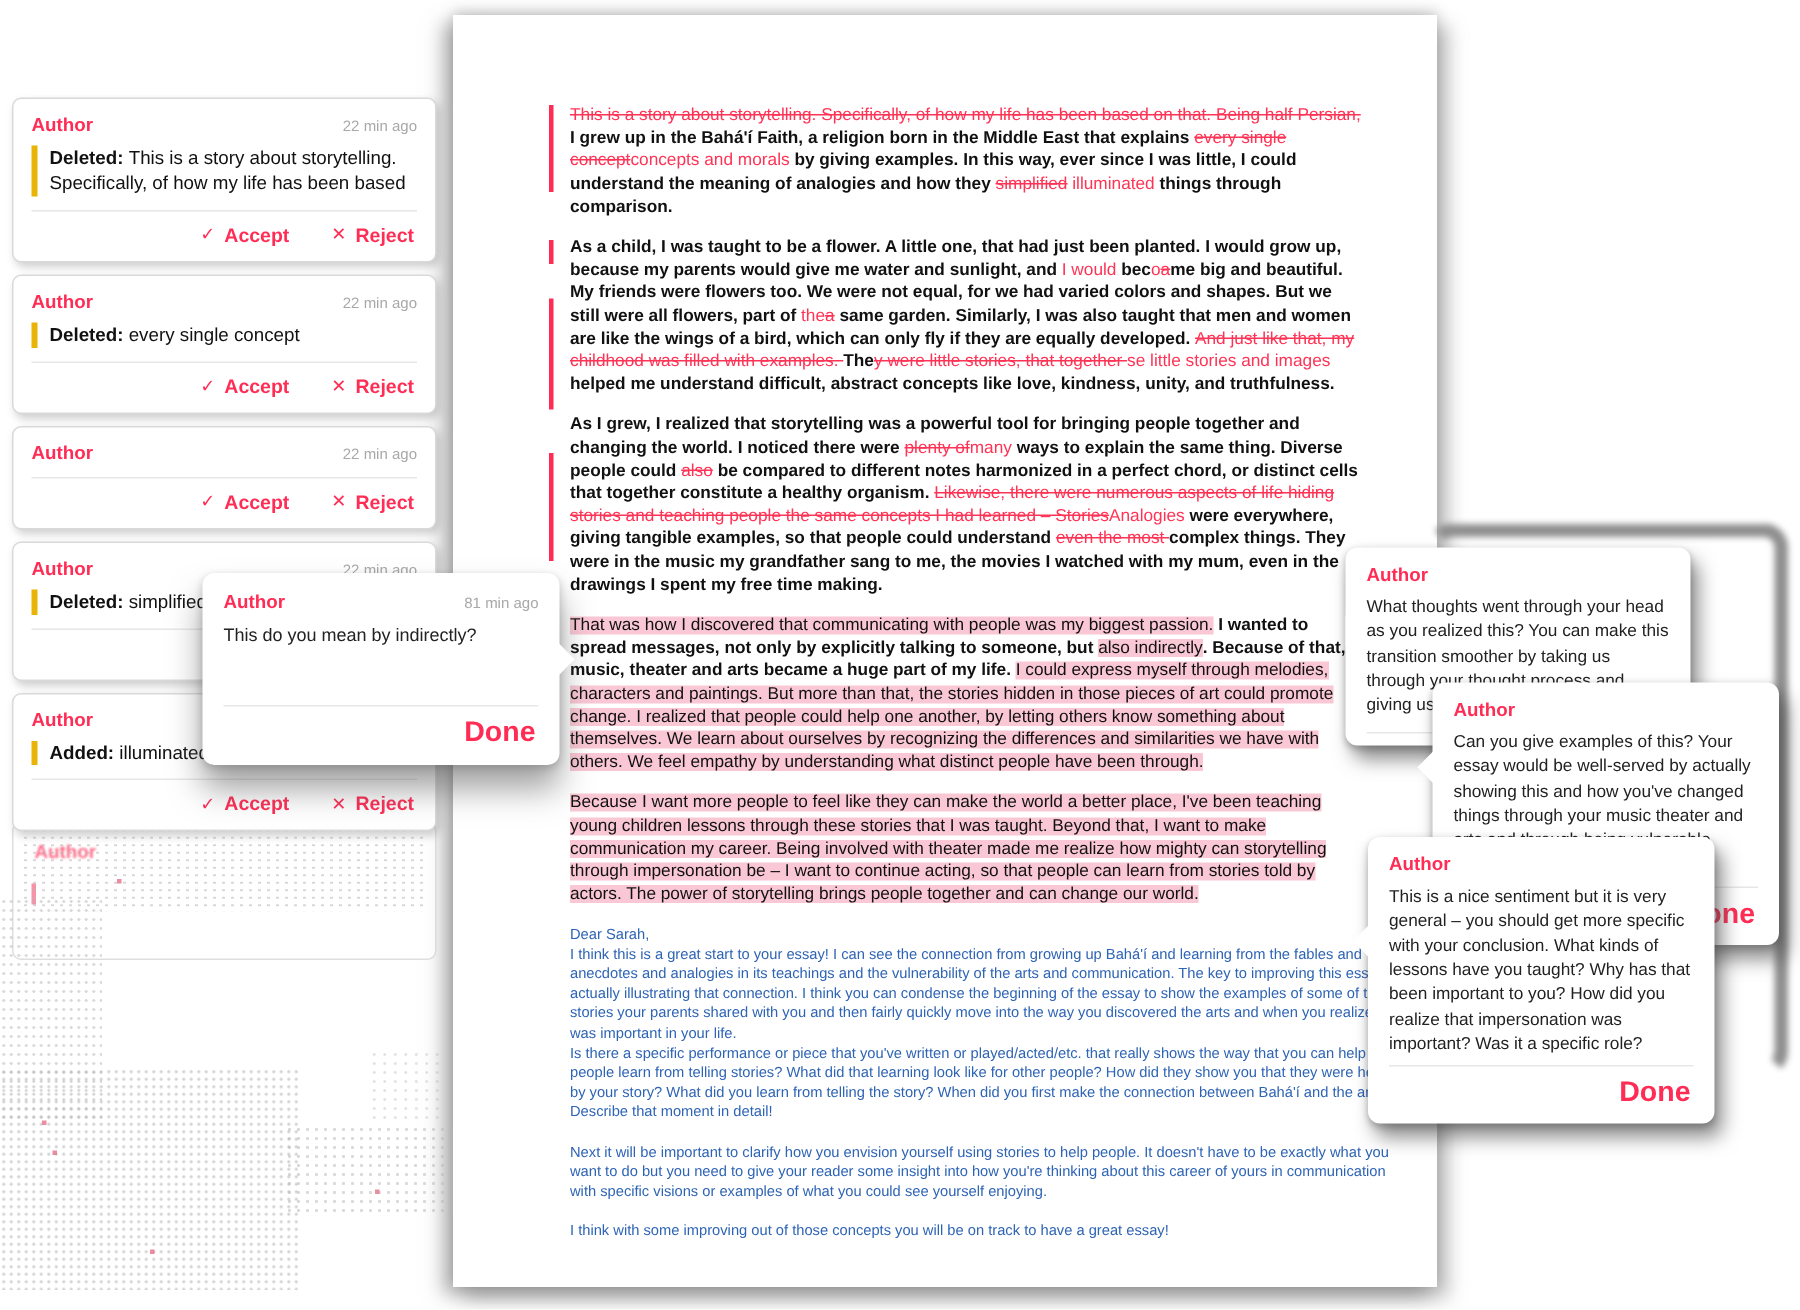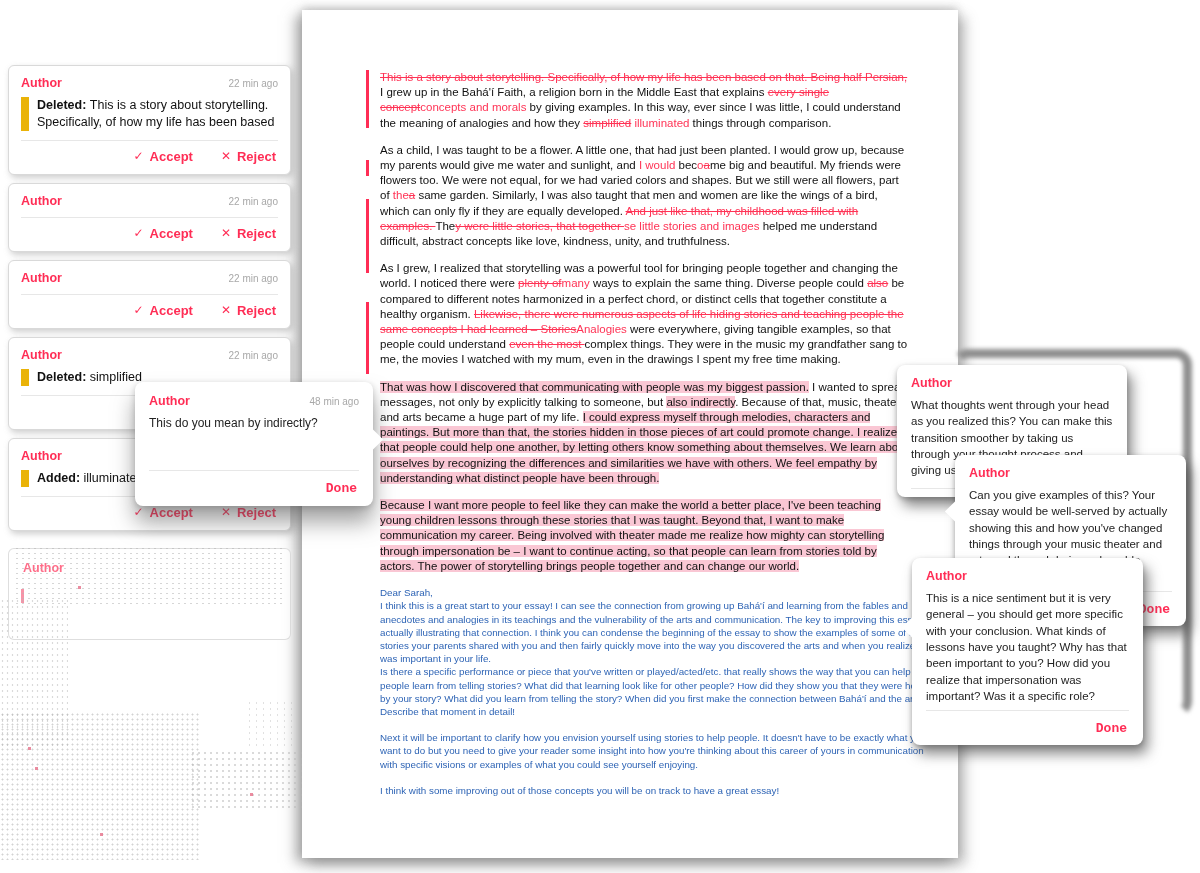--- a/index.html
+++ b/index.html
@@ -13,58 +13,58 @@
   *{box-sizing:border-box;margin:0;padding:0;}
   html,body{width:1200px;height:873px;background:#ffffff;overflow:hidden;
     font-family:"Liberation Sans","DejaVu Sans",sans-serif;}
   .stage{position:relative;width:1200px;height:873px;background:#fff;}
 
   
   .page{position:absolute;left:302px;top:10px;width:656px;height:848px;background:#fff;
     box-shadow:-7px 5px 12px rgba(115,115,115,.55),7px 7px 12px rgba(115,115,115,.45),0 -3px 8px rgba(120,120,120,.3);
     padding:60px 50px 0 78px;z-index:1;overflow:hidden;}
   .doc p{font-size:11.5px;line-height:15.2px;color:#111;margin:0 0 12px;}
-  .s-t{color:#111;}
+  .s-t{color:#111;font-weight:bold;}
   .s-d{color:var(--red);text-decoration:line-through;}
   .s-a{color:var(--red);}
   .s-h{background:var(--hl);color:#111;}
   .cb{position:absolute;left:64px;width:3px;background:var(--accent);}
   .cb1{top:60px;height:58px;}
   .cb2{top:150px;height:16px;}
   .cb3{top:189px;height:74px;}
   .cb4{top:292px;height:72px;}
   .feedback{margin:10px -32px 0 0;color:var(--blue);}
   .fb-block{margin-bottom:13px;}
   .fb-line{font-size:9.8px;line-height:13.2px;}
 
   
   .cards{position:absolute;left:8px;top:65px;width:283px;z-index:3;}
   .card{background:#fff;border:1px solid var(--cardborder);border-radius:6px;
     box-shadow:2px 3px 6px rgba(135,135,135,.4);margin-bottom:8px;padding:10px 12px 7px;}
   .card-head{display:flex;justify-content:space-between;align-items:baseline;}
   .author{color:var(--accent);font-weight:bold;font-size:12.5px;}
   .time{color:var(--time);font-size:10px;}
   .card-body{margin-top:7px;font-size:12.5px;line-height:1.35;color:#111;
-    border-left:8px solid #eab308;padding-left:8px;}
+    border-left:4px solid #eab308;padding-left:8px;}
   .kind{font-weight:bold;}
   .card-actions{border-top:1px solid #e7e7e7;margin-top:9px;padding:8px 2px 3px;
     display:flex;justify-content:flex-end;gap:28px;}
   .abtn{background:none;border:none;color:var(--accent);font-size:13px;font-weight:bold;
     font-family:inherit;display:flex;align-items:center;gap:6px;cursor:pointer;}
   .ic{font-size:12px;font-weight:normal;}
 
   
   .popup{position:absolute;left:135px;top:382px;width:238px;background:#fff;border-radius:8px;
     box-shadow:0 16px 22px rgba(85,85,85,.55),0 2px 6px rgba(0,0,0,.2);
     padding:12px 14px 6px;z-index:9;}
   .popup .ptext{font-size:12px;color:#222;margin-top:8px;}
   .done-row{border-top:1px solid #e7e7e7;margin-top:8px;padding:7px 2px 4px;text-align:right;}
   .popup .done-row{margin-top:40px;}
-  .done{background:none;border:none;color:var(--accent);font-size:13px;font-weight:bold;
-    font-family:Liberation Mono, monospace;cursor:pointer;}
+  .done{background:none;border:none;color:var(--accent);font-size:19px;font-weight:bold;
+    font-family:Liberation Sans, sans-serif;cursor:pointer;}
   .tail{position:absolute;width:15px;height:15px;background:#fff;transform:rotate(45deg);}
   .tail-r{right:-7px;top:50px;}
   .tail-l{left:-7px;}
 
   
   .bubble{position:absolute;background:#fff;border-radius:8px;padding:11px 14px 5px;
     box-shadow:5px 9px 13px rgba(75,75,75,.65),0 2px 5px rgba(0,0,0,.25);}
   .bubble .btext{font-size:11.5px;line-height:1.42;color:#222;margin-top:7px;}
   .b1{left:897px;top:365px;width:230px;height:132px;z-index:6;overflow:hidden;}
   .b1 .tail-l{top:48px;}
@@ -149,20 +149,24 @@
             <span class="c-reject">Reject</span>
           </button>
     </div>
   </div>
 
   <div class="card">
     <div class="card-head">
       <span class="author c-author">Author</span>
       <span class="time c-time">22 min ago</span>
     </div>
+    <div class="card-body">
+      <span class="kind c-kind">Deleted: </span>
+      <span class="c-text">every single concept</span>
+    </div>
     <div class="card-actions">
       <button class="abtn">
             <span class="ic">✓</span>
             <span class="c-accept">Accept</span>
           </button>
       <button class="abtn">
             <span class="ic">✕</span>
             <span class="c-reject">Reject</span>
           </button>
     </div>
@@ -242,21 +246,21 @@
   <div class="speck" style="left:100px;top:833px"></div>
   <div class="speck" style="left:250px;top:793px"></div>
   <div class="speck" style="left:35px;top:767px"></div>
 
   <div class="arc"></div>
 
   <div class="popup">
     <div class="tail tail-r"></div>
     <div class="card-head">
       <span class="author">Author</span>
-      <span class="time">48 min ago</span>
+      <span class="time">81 min ago</span>
     </div>
     <div class="ptext">This do you mean by indirectly?</div>
     <div class="done-row">
       <button class="done">Done</button>
     </div>
   </div>
 
   <div class="bubble b1">
     <div class="tail tail-l"></div>
     <div class="card-head">

